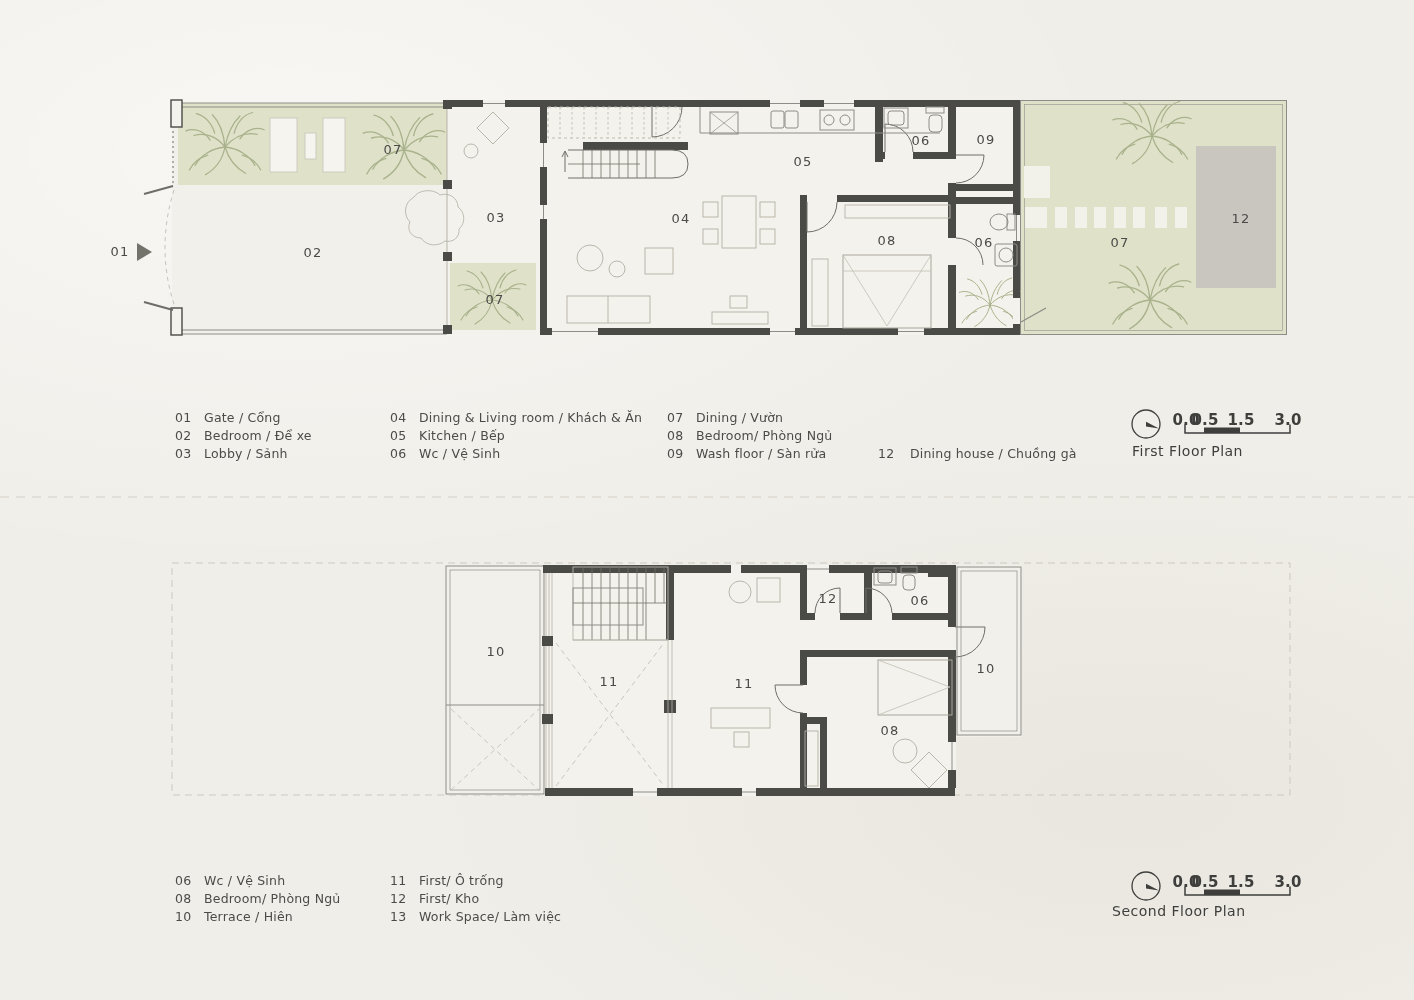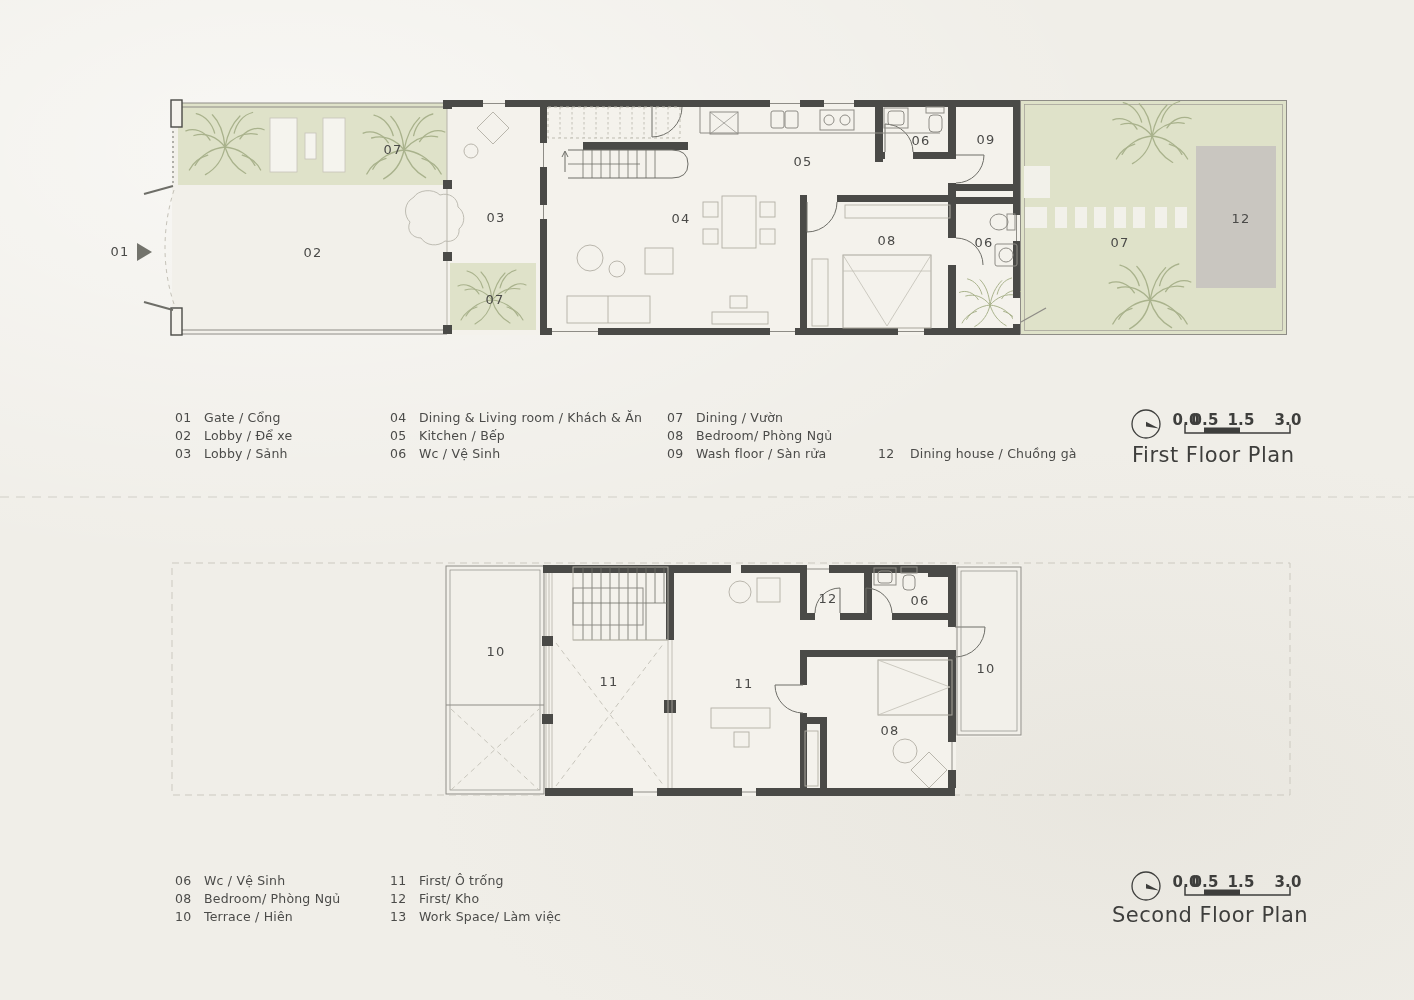--- a/index.html
+++ b/index.html
@@ -13,21 +13,21 @@
       radial-gradient(1200px 600px at 20% 15%, rgba(255,255,255,.55), transparent 70%),
       radial-gradient(1000px 500px at 80% 80%, rgba(224,221,212,.45), transparent 70%),
       #f0eee8;
   }
   svg.plan-art{position:absolute;left:0;top:0;}
   .rl{
     position:absolute;transform:translate(-50%,-50%);
     font-size:13px;letter-spacing:1.2px;color:#4a4a48;white-space:nowrap;
   }
   .plan-title{
-    position:absolute;font-size:21px;letter-spacing:.5px;color:#3e3e3c;white-space:nowrap;
+    position:absolute;font-size:14px;letter-spacing:.5px;color:#3e3e3c;white-space:nowrap;
   }
   .tick{
     position:absolute;transform:translateX(-50%);
     font-size:15px;font-weight:bold;color:#3e3e3c;letter-spacing:.2px;
   }
   .lcol{position:absolute;color:#4b4b49;font-size:12.5px;letter-spacing:.2px;}
   .lrow{display:flex;height:18px;align-items:center;white-space:nowrap;}
   .lnum{width:29px;flex:0 0 29px;}
 </style>
 </head>
@@ -360,21 +360,21 @@
 <span class="rl" style="left:986px;top:668px">10</span>
 <span class="rl" style="left:890px;top:730px">08</span>
 
 <div class="lcol" style="left:175px;top:408px">
   <div class="lrow">
         <span class="lnum">01</span>
         <span>Gate / Cổng</span>
       </div>
   <div class="lrow">
         <span class="lnum">02</span>
-        <span>Lobby / Để xe</span>
+        <span>Bedroom / Để xe</span>
       </div>
   <div class="lrow">
         <span class="lnum">03</span>
         <span>Lobby / Sảnh</span>
       </div>
 </div>
 <div class="lcol" style="left:390px;top:408px">
   <div class="lrow">
         <span class="lnum">04</span>
         <span>Dining &amp; Living room / Khách &amp; Ăn</span>

